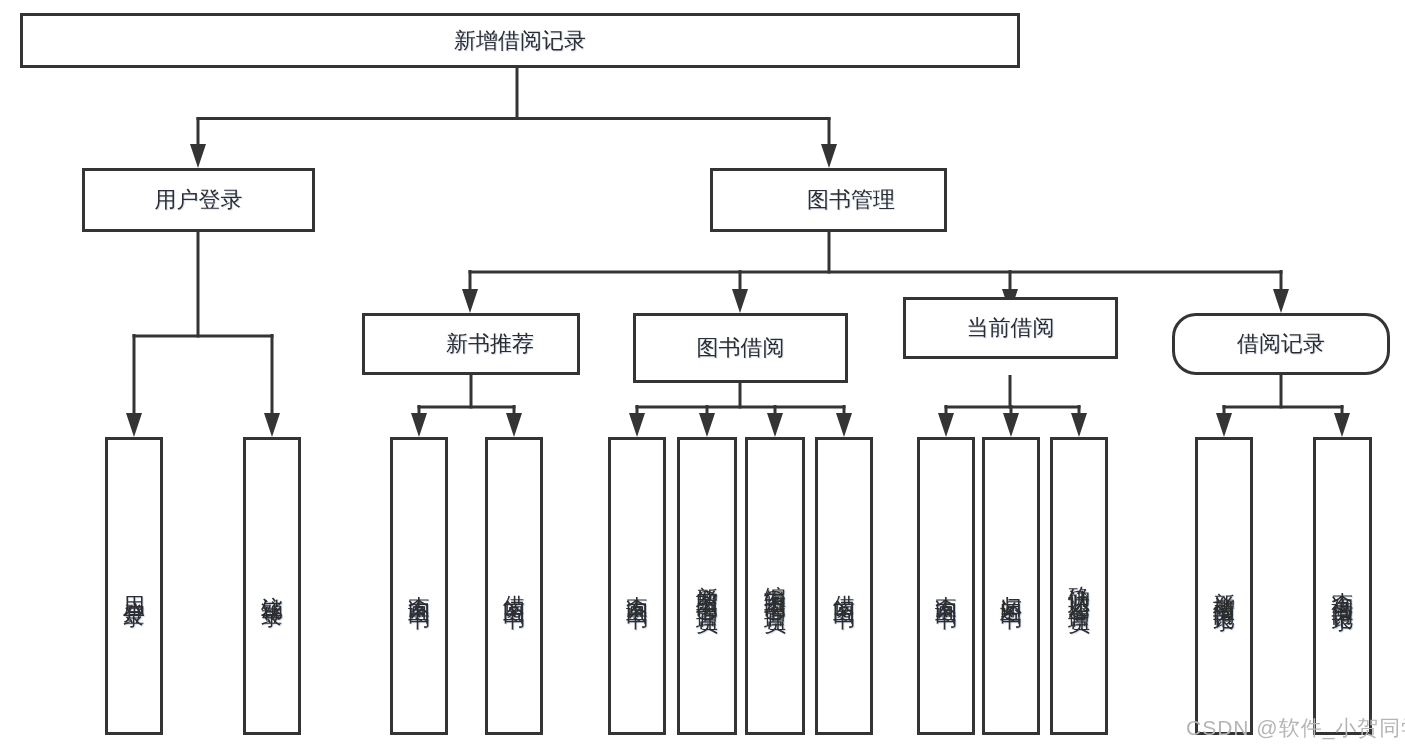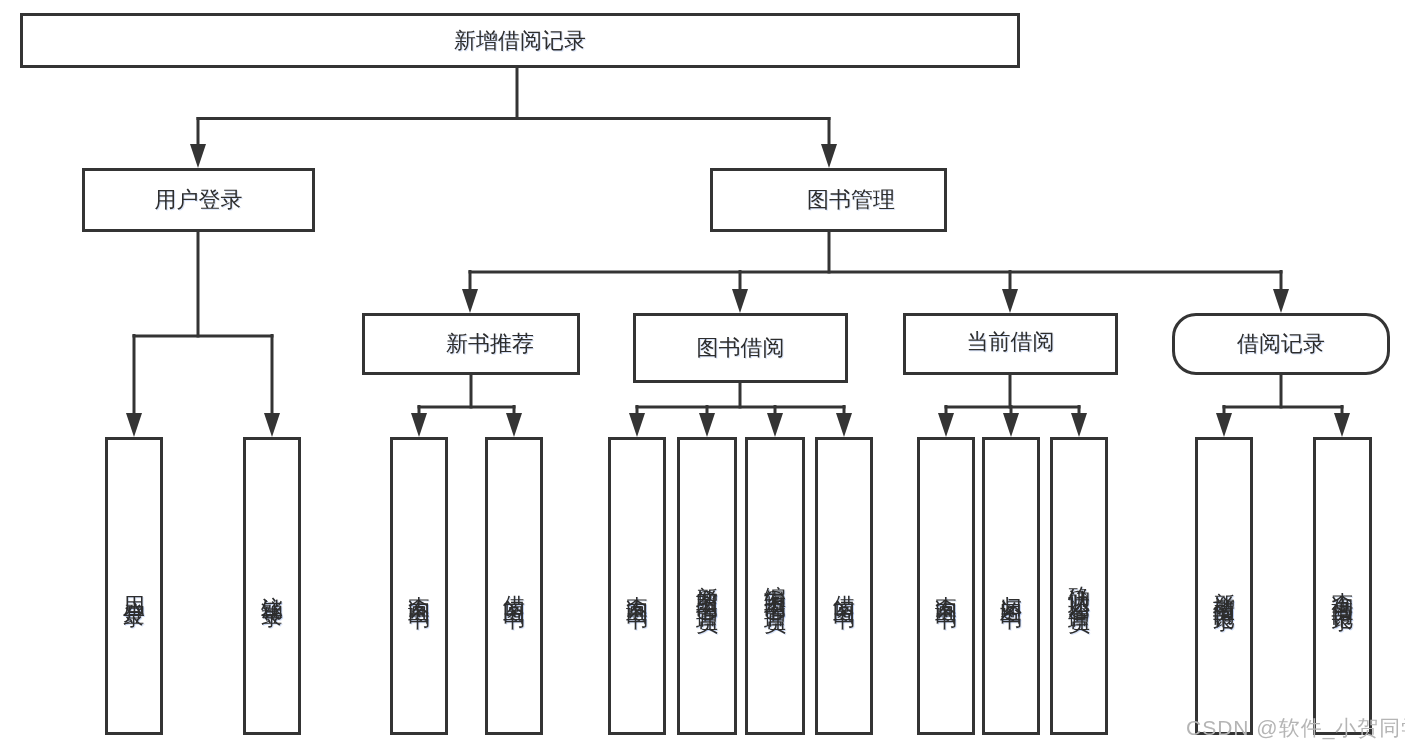--- a/index.html
+++ b/index.html
@@ -45,21 +45,21 @@
     white-space: normal;
   }
   
   #n-root        { left: 20px;  top: 13px;  width: 1000px; height: 55px; }
   
   #n-user-login  { left: 82px;  top: 168px; width: 233px; height: 64px; }
   #n-book-mgmt   { left: 710px; top: 168px; width: 237px; height: 64px; padding-left: 45px; }
   
   #n-new-books   { left: 362px;  top: 313px; width: 218px; height: 62px; padding-left: 38px; }
   #n-borrowing   { left: 633px;  top: 313px; width: 215px; height: 70px; }
-  #n-current     { left: 903px;  top: 313px; width: 215px; height: 62px; font-family: Liberation Mono, monospace; }
+  #n-current     { left: 903px;  top: 297px; width: 215px; height: 62px; }
   #n-records     { left: 1172px; top: 313px; width: 218px; height: 62px; border-radius: 24px; }
   
   .leaf { top: 437px; height: 298px; width: 58px; }
   #l-login       { left: 105px; }
   #l-logout      { left: 243px; }
   #l-nb-query    { left: 390px; }
   #l-nb-borrow   { left: 485px; }
   #l-bw-query    { left: 608px; }
   #l-bw-add      { left: 677px; width: 60px; }
   #l-bw-edit     { left: 745px; width: 60px; }

